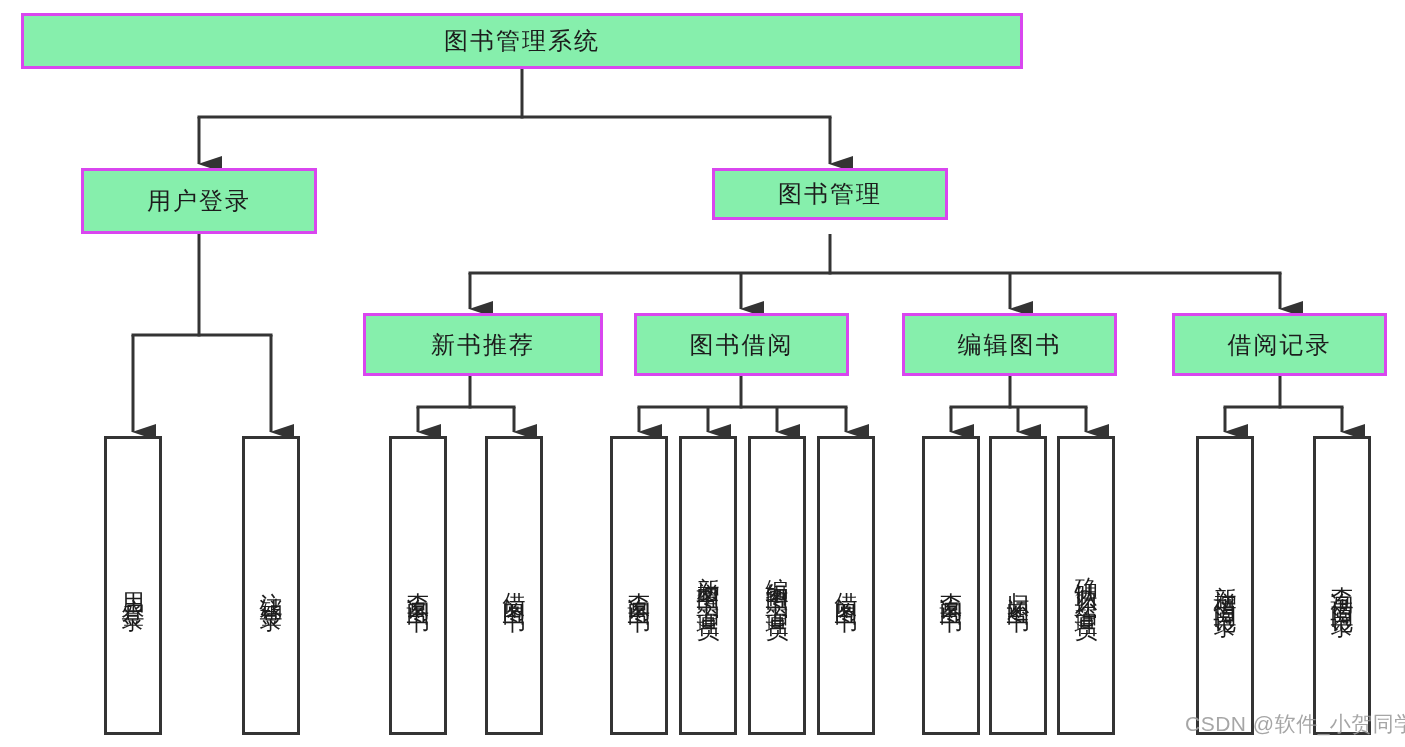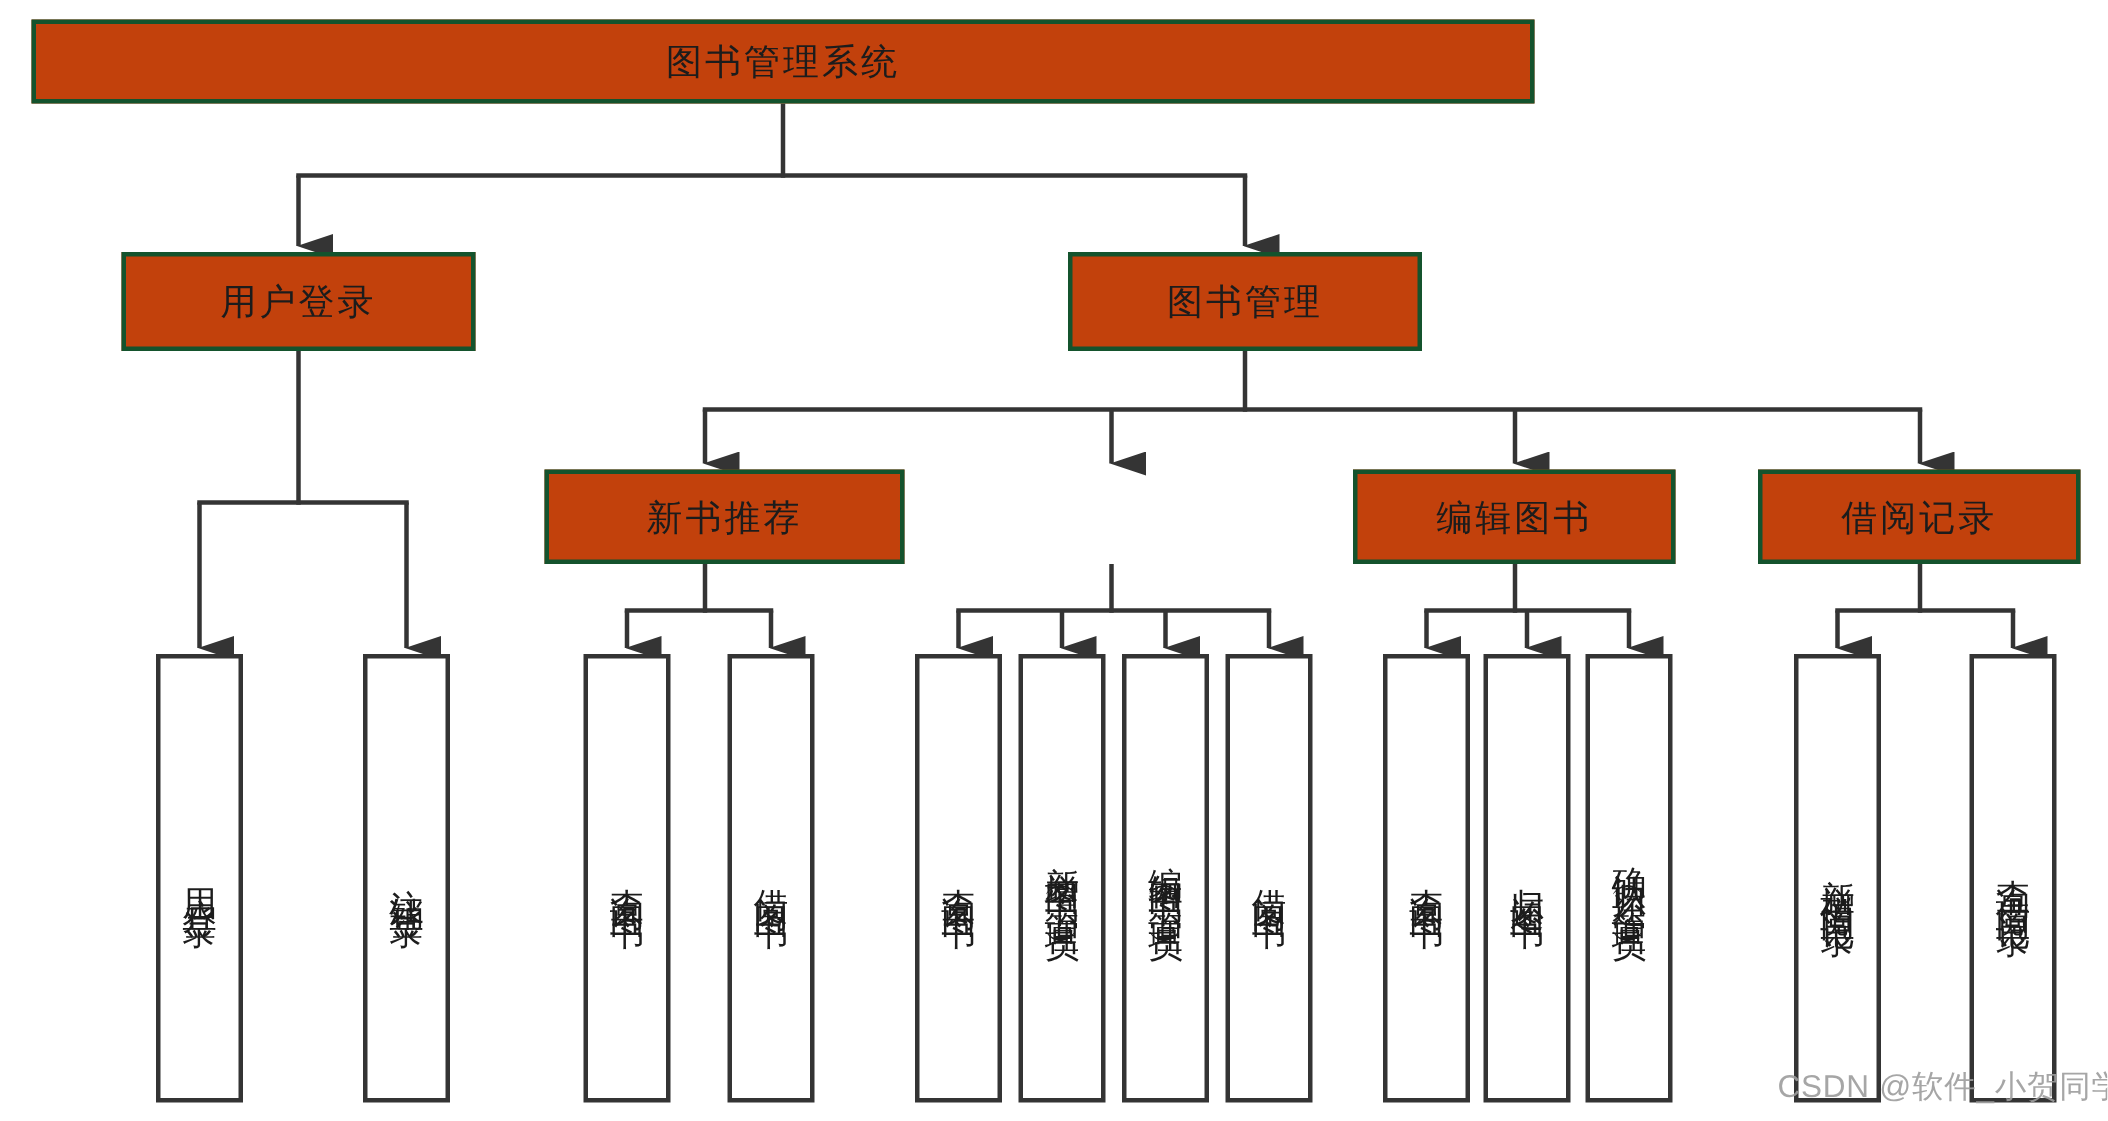--- a/index.html
+++ b/index.html
@@ -20,22 +20,22 @@
     position: absolute;
     left: 0;
     top: 0;
     width: 1405px;
     height: 747px;
     pointer-events: none;
   }
   .hbox {
     position: absolute;
     box-sizing: border-box;
-    border: 3px solid #14532d;
-    background: #c2410c;
+    border: 3px solid #d946ef;
+    background: #86efac;
     display: flex;
     align-items: center;
     justify-content: center;
     font-size: 24px;
     letter-spacing: 2px;
     color: #1c1c1c;
     white-space: nowrap;
   }
   .vbox {
     position: absolute;
@@ -62,21 +62,21 @@
     top: 710px;
     font-size: 21px;
     letter-spacing: 0.5px;
     color: #9d9d9d;
     opacity: 0.9;
     white-space: nowrap;
   }
   
   .pos-root  { left: 21px;   top: 13px;  width: 1002px; height: 56px; }
   .pos-user  { left: 81px;   top: 168px; width: 236px;  height: 66px; }
-  .pos-mgmt  { left: 712px;  top: 168px; width: 236px;  height: 66px; }
+  .pos-mgmt  { left: 712px;  top: 168px; width: 236px;  height: 52px; }
   .pos-l3-0  { left: 363px;  top: 313px; width: 240px;  height: 63px; }
   .pos-l3-1  { left: 634px;  top: 313px; width: 215px;  height: 63px; }
   .pos-l3-2  { left: 902px;  top: 313px; width: 215px;  height: 63px; }
   .pos-l3-3  { left: 1172px; top: 313px; width: 215px;  height: 63px; }
   
   .pos-v0  { left: 104px;  }
   .pos-v1  { left: 242px;  }
   .pos-v2  { left: 389px;  }
   .pos-v3  { left: 485px;  }
   .pos-v4  { left: 610px;  }
@@ -155,20 +155,21 @@
       <line x1="1342" y1="407" x2="1342" y2="432" marker-end="url(#arrow)"></line>
     </g>
   </svg>
 
   <div class="hbox pos-root">图书管理系统</div>
 
   <div class="hbox pos-user">用户登录</div>
   <div class="hbox pos-mgmt">图书管理</div>
 
   <div class="hbox pos-l3-0">新书推荐</div>
+  <div class="hbox pos-l3-1">图书借阅</div>
   <div class="hbox pos-l3-2">编辑图书</div>
   <div class="hbox pos-l3-3">借阅记录</div>
 
   <div class="vbox pos-v0">用户登录</div>
   <div class="vbox pos-v1">注销登录</div>
 
   <div class="vbox pos-v2">查询图书</div>
   <div class="vbox pos-v3">借阅图书</div>
 
   <div class="vbox pos-v4">查询图书</div>

